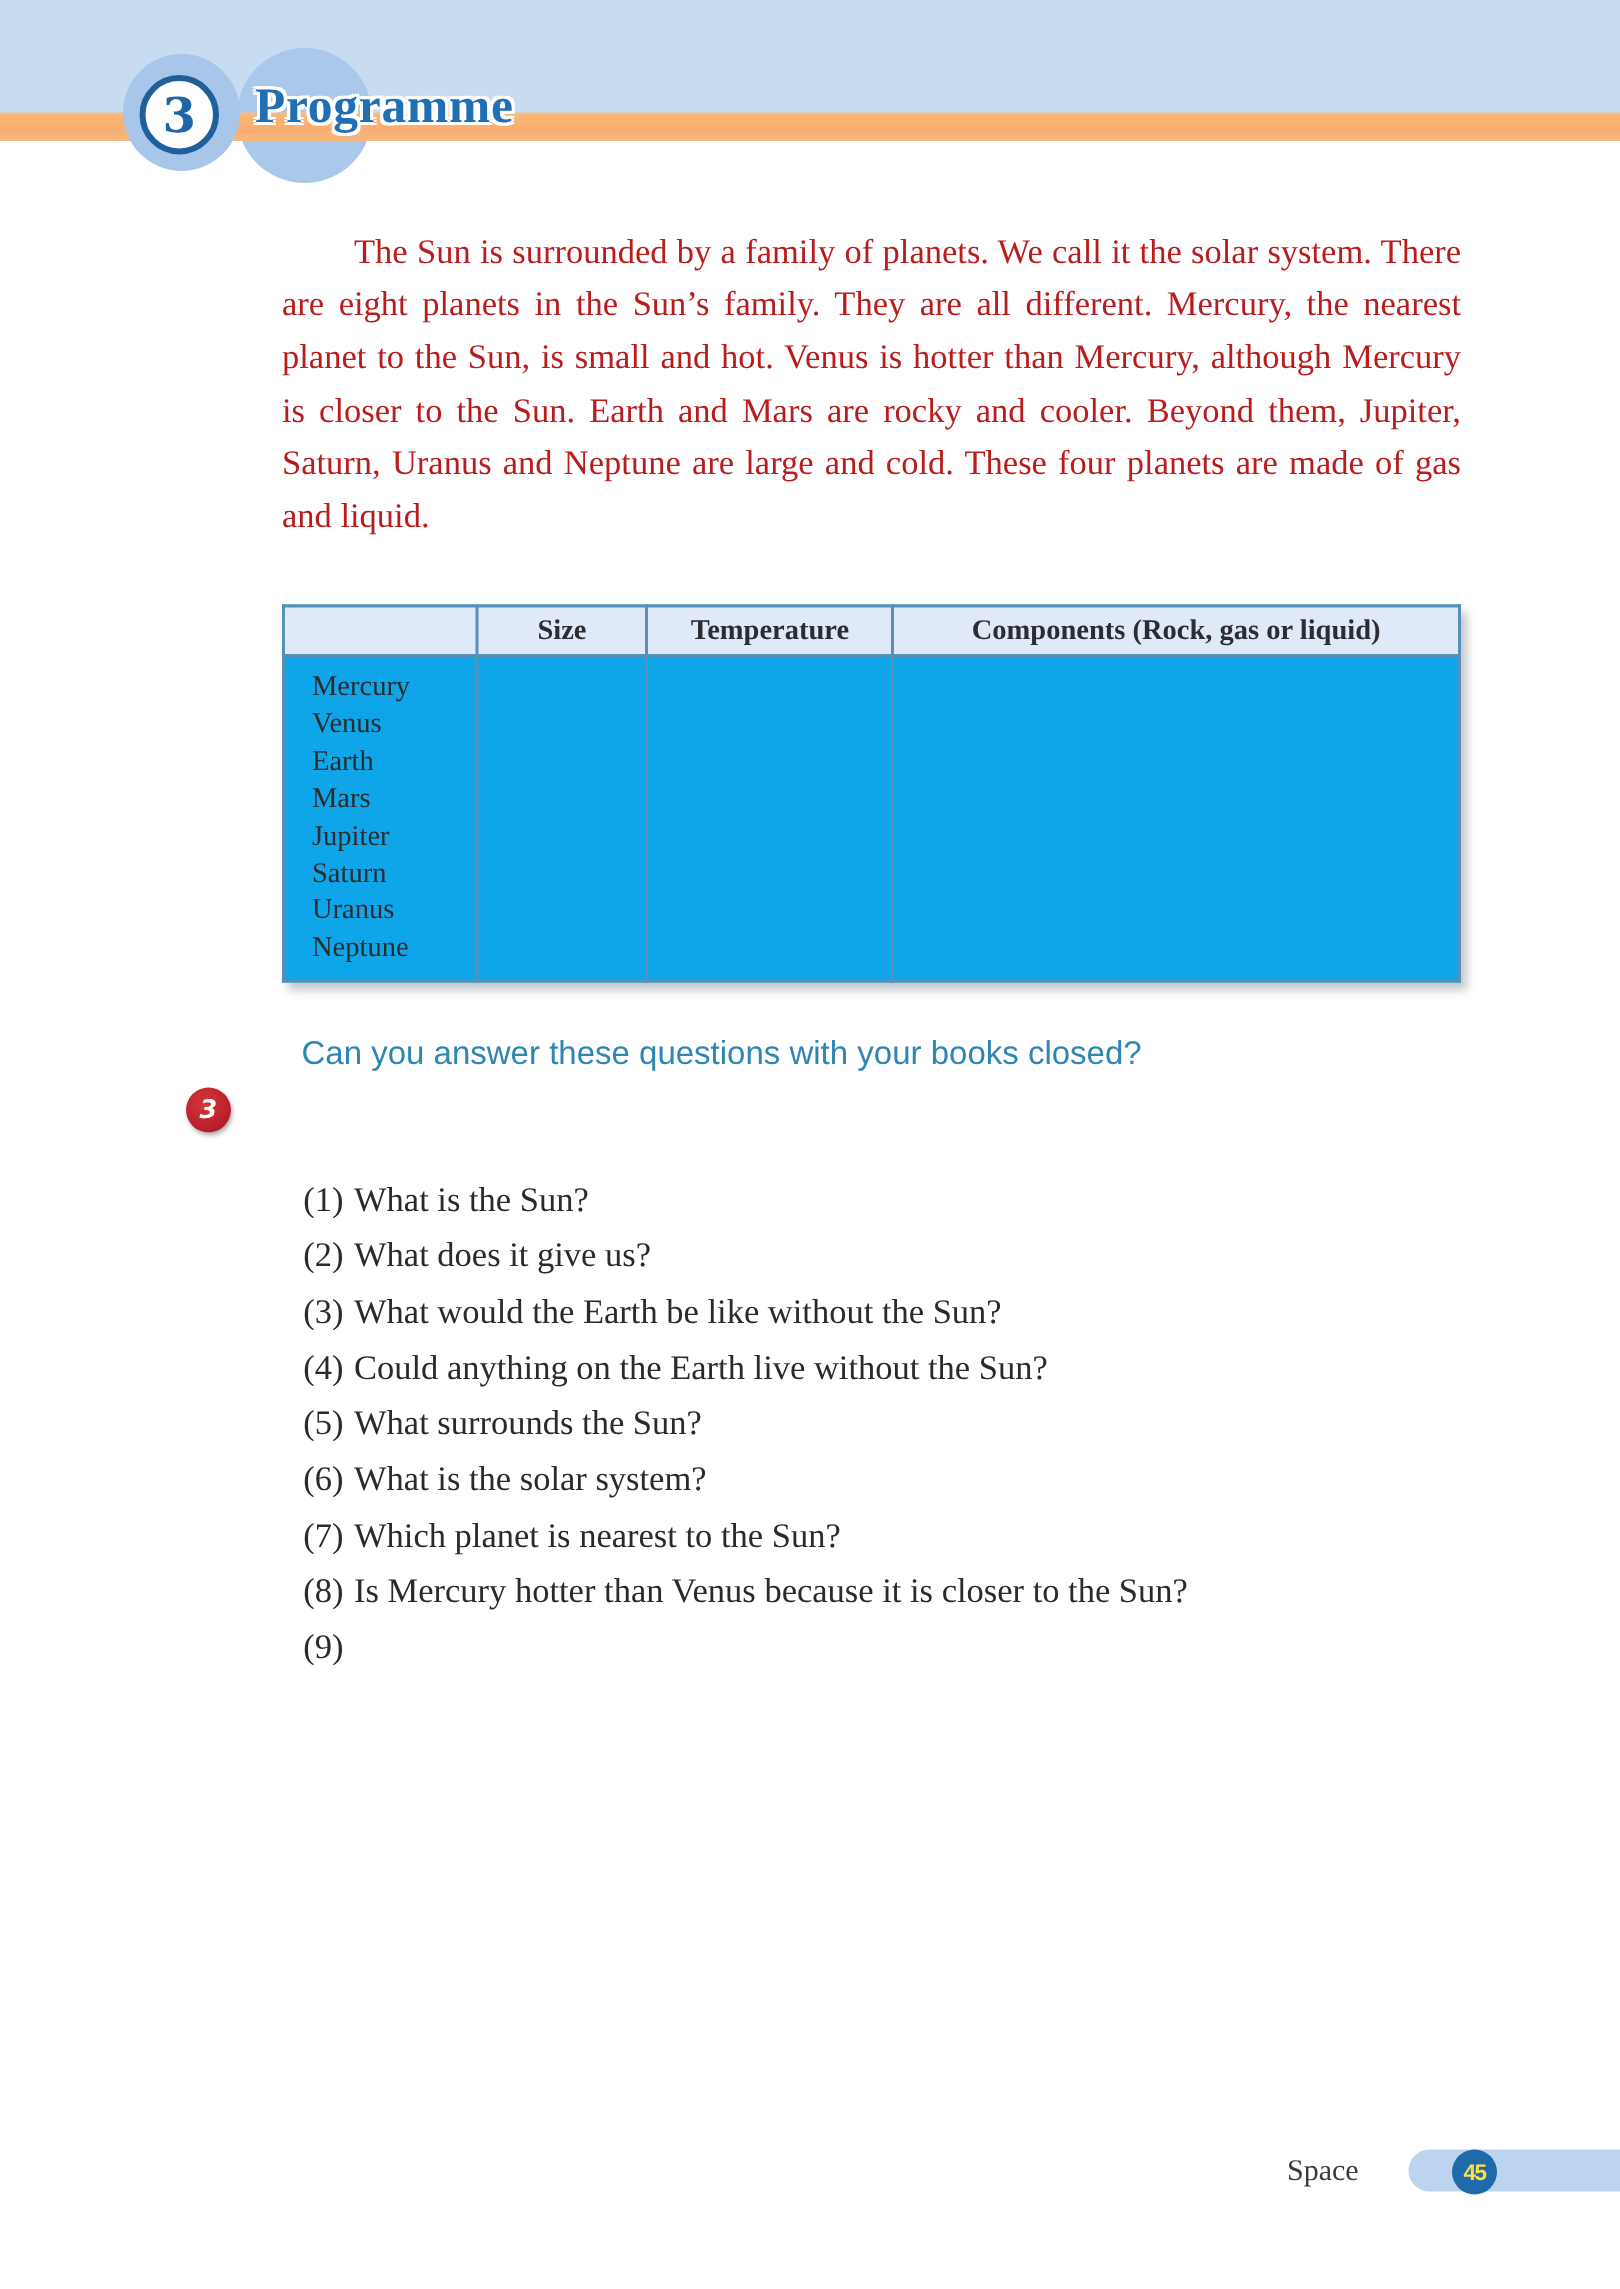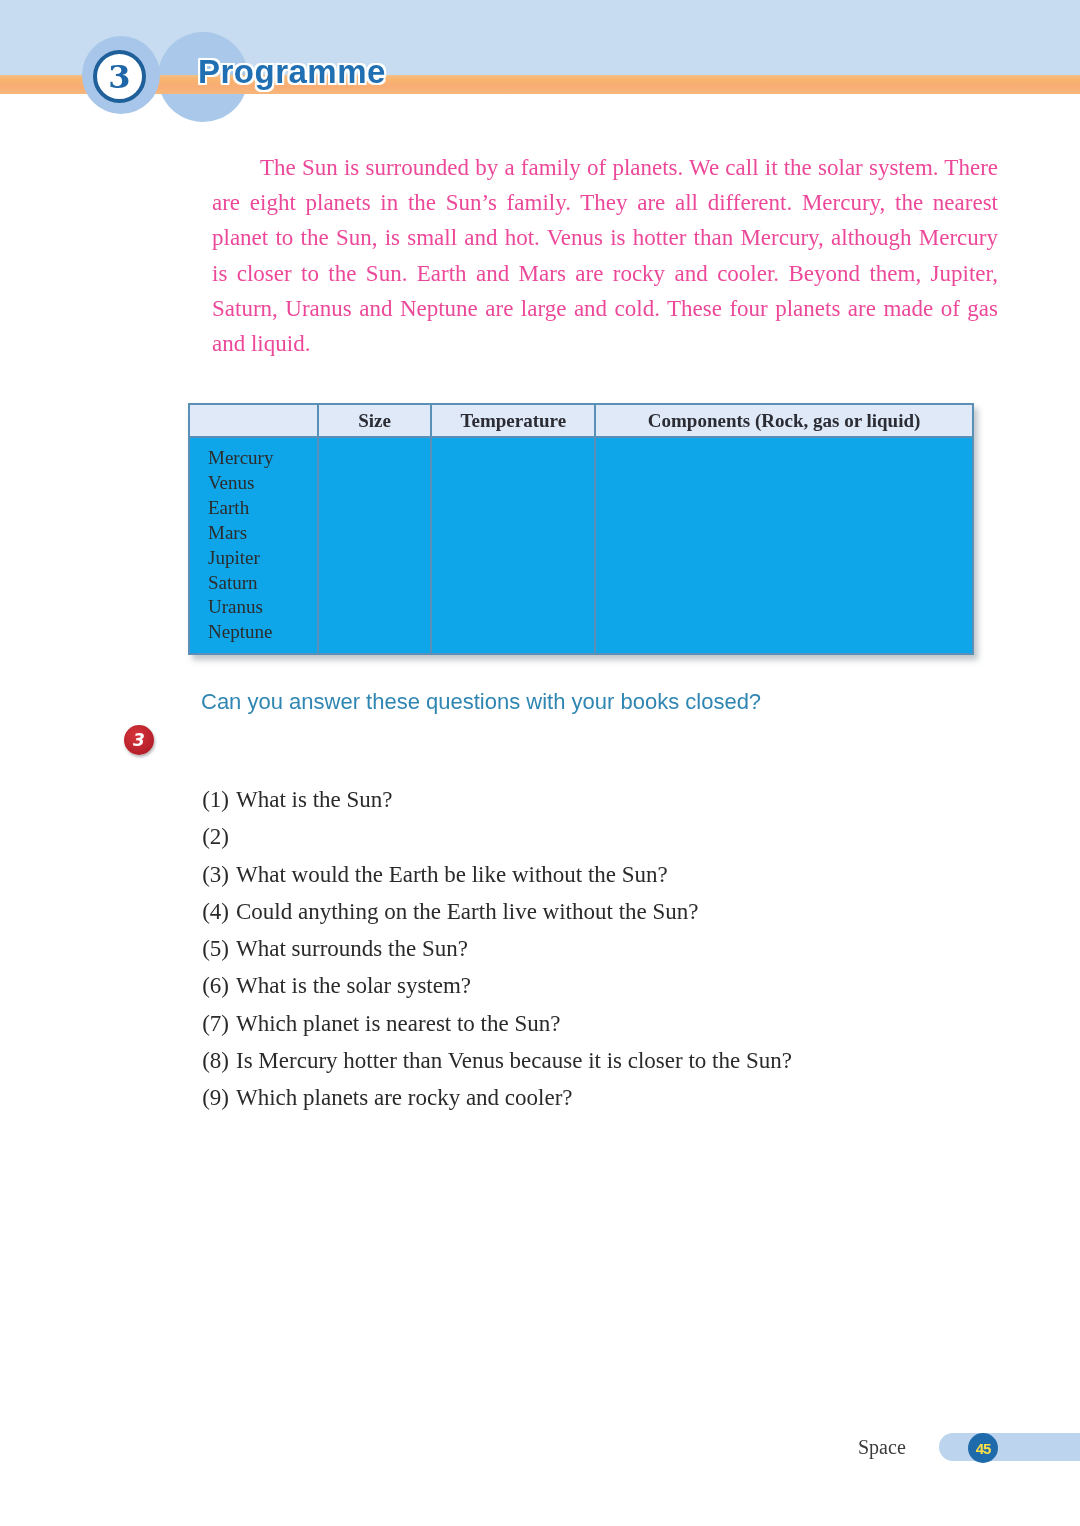--- a/index.html
+++ b/index.html
@@ -10,28 +10,28 @@
     .hdr-blue { position: absolute; left: 0; top: 0; width: 1080px; height: 76px; background: #c7dcf0; }
     .hdr-orange { position: absolute; left: 0; top: 75px; width: 1080px; height: 19px;
       background: linear-gradient(#f0c08a 0%, #f9b46e 20%, #f8ad74 60%, #f6b77c 100%); }
     .hdr-bubble { position: absolute; left: 158px; top: 32px; width: 90px; height: 90px; border-radius: 50%;
       background: #a9c8ea; }
     .hdr-disk { position: absolute; left: 82px; top: 36px; width: 78px; height: 78px; border-radius: 50%;
       background: #a7c6ea; }
     .hdr-num { position: absolute; left: 93px; top: 50px; width: 53px; height: 53px; border-radius: 50%;
       background: #ffffff; border: 4px solid #1f5f9a; display: flex; align-items: center; justify-content: center;
       font-family: "DejaVu Serif", serif; font-weight: bold; font-size: 32px; color: #1e66a8; line-height: 1; }
-    .hdr-title { position: absolute; left: 170px; top: 55px; font-family: Liberation Sans, sans-serif; font-weight: bold;
+    .hdr-title { position: absolute; left: 170px; top: 55px; font-family: Liberation Serif, serif; font-weight: bold;
       font-size: 33px; color: #1f6fb2; letter-spacing: 0.5px;
       text-shadow: -2px -2px 0 #fff, 2px -2px 0 #fff, -2px 2px 0 #fff, 2px 2px 0 #fff, 0 2px 0 #fff, 0 -2px 0 #fff, 2px 0 0 #fff, -2px 0 0 #fff;
-      line-height: 1; margin-left: 28px; }
+      line-height: 1; }
 
     
     .para { position: absolute; left: 188px; top: 150px; width: 786px; font-size: 23px; line-height: 35.2px;
-      text-align: justify; text-indent: 48px; color: #ec4899; margin-left: 24px; }
+      text-align: justify; text-indent: 48px; color: #b91c1c; }
 
     
     .tbl { position: absolute; left: 188px; top: 403px; width: 786px; height: 252px; border-collapse: collapse;
       box-shadow: 4px 5px 6px rgba(120,130,140,0.45); background: #0ea5e9; }
     .tbl th, .tbl td { border: 2px solid #5a90b8; }
     .tbl thead th { height: 33px; background: #dfe9f7; font-weight: bold; font-size: 19px; color: #2c2c35;
       text-align: center; vertical-align: middle; }
     .tbl td { vertical-align: top; }
     .planets { padding: 8px 0 0 18px; font-size: 19px; line-height: 24.9px; color: #2c2c2c; list-style: none; }
 
@@ -107,20 +107,21 @@
 <div class="sec-badge">3</div>
 <div class="sec-title">Can you answer these questions with your books closed?</div>
 
 <ol class="qlist">
   <li>
       <span class="qnum">(1)</span>
       <span>What is the Sun?</span>
     </li>
   <li>
       <span class="qnum">(2)</span>
+      <span>What does it give us?</span>
     </li>
   <li>
       <span class="qnum">(3)</span>
       <span>What would the Earth be like without the Sun?</span>
     </li>
   <li>
       <span class="qnum">(4)</span>
       <span>Could anything on the Earth live without the Sun?</span>
     </li>
   <li>
@@ -134,19 +135,18 @@
   <li>
       <span class="qnum">(7)</span>
       <span>Which planet is nearest to the Sun?</span>
     </li>
   <li>
       <span class="qnum">(8)</span>
       <span>Is Mercury hotter than Venus because it is closer to the Sun?</span>
     </li>
   <li>
       <span class="qnum">(9)</span>
-      <span>Which planets are rocky and cooler?</span>
     </li>
 </ol>
 
 <div class="ftr-label">Space</div>
 <div class="ftr-bar"></div>
 <div class="ftr-page">45</div>
 
 </body></html>

